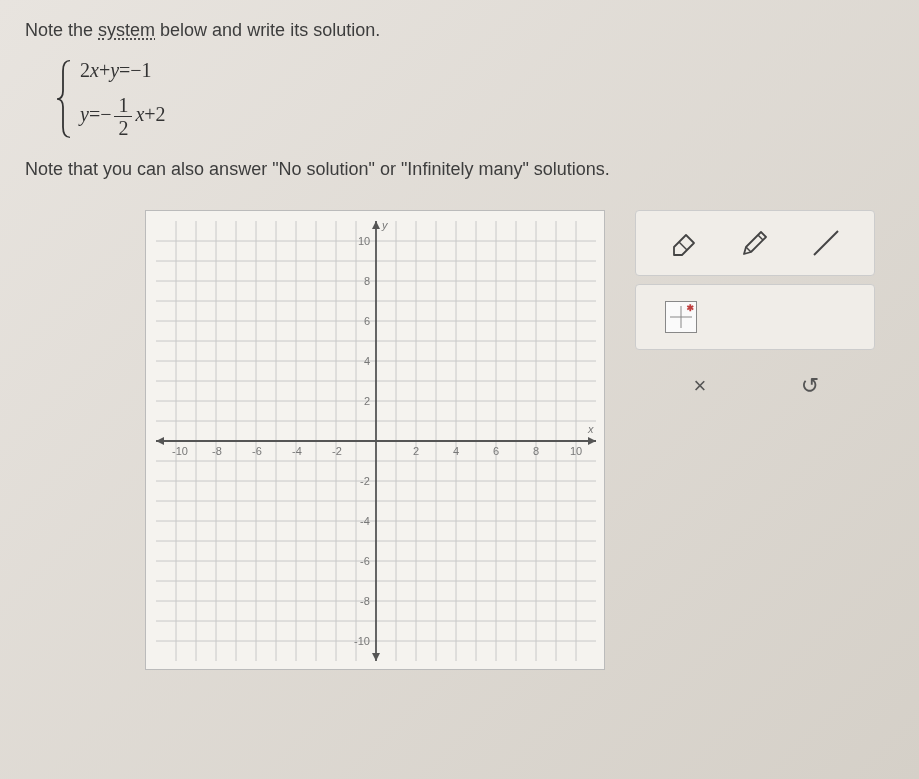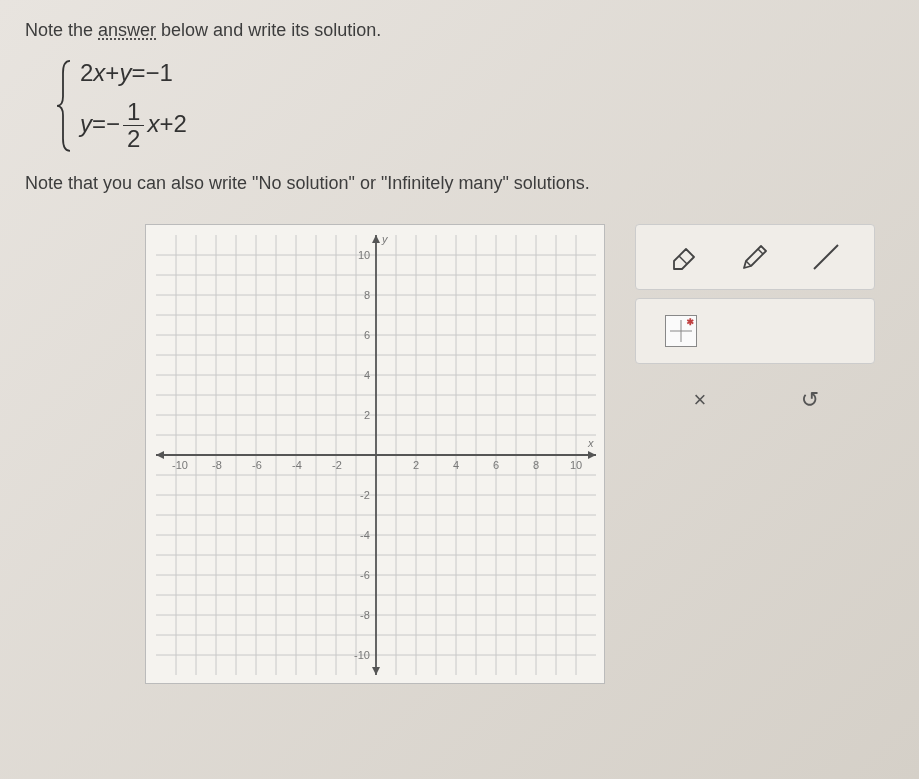--- a/index.html
+++ b/index.html
@@ -26,21 +26,21 @@
       position: relative;
       padding-left: 25px;
     }
     .brace {
       position: absolute;
       left: 0;
       top: 0;
       height: 100%;
       width: 20px;
     }
-    .equations { font-size: 24px; color: #333; font-family: Liberation Sans, sans-serif; }
+    .equations { font-size: 20px; color: #333; font-family: Liberation Serif, serif; }
     .eq { margin: 12px 0; white-space: nowrap; }
     .frac {
       display: inline-block;
       vertical-align: middle;
       text-align: center;
       margin: 0 3px;
     }
     .frac .num { display: block; border-bottom: 1.5px solid #333; padding: 0 4px; line-height: 1.1; }
     .frac .den { display: block; padding: 0 4px; line-height: 1.1; }
     .note {
@@ -126,38 +126,38 @@
       right: 2px; top: 1px;
       font-size: 9px;
       color: #c04040;
       font-weight: bold;
     }
   </style>
 </head>
 <body>
 
 <div class="instruction">
-  <span>Note the </span><span class="underline">answer</span><span> below and write its solution.</span>
+  <span>Note the </span><span class="underline">system</span><span> below and write its solution.</span>
 </div>
 
 <div class="equation-block">
   <svg class="brace" viewBox="0 0 20 100" preserveAspectRatio="none">
     <path d="M 15 2 Q 8 2 8 15 L 8 40 Q 8 50 2 50 Q 8 50 8 60 L 8 85 Q 8 98 15 98" stroke="#333" stroke-width="1.8" fill="none"></path>
   </svg>
   <div class="equations">
     <div class="eq">
       <span>2</span><i>x</i><span>+</span><i>y</i><span>=</span><span>−1</span>
     </div>
     <div class="eq">
       <i>y</i><span>=</span><span>−</span><span class="frac"><span class="num">1</span><span class="den">2</span></span><i>x</i><span>+2</span>
     </div>
   </div>
 </div>
 
-<div class="note">Note that you can also write "No solution" or "Infinitely many" solutions.</div>
+<div class="note">Note that you can also answer "No solution" or "Infinitely many" solutions.</div>
 
 <div class="work-area">
   <div class="graph-container">
     <svg width="460" height="460" viewBox="0 0 460 460">
       <g stroke="#c8c8c8" stroke-width="1">
         <line x1="30" y1="10" x2="30" y2="450"></line>
           <line x1="50" y1="10" x2="50" y2="450"></line>
         <line x1="70" y1="10" x2="70" y2="450"></line>
           <line x1="90" y1="10" x2="90" y2="450"></line>
         <line x1="110" y1="10" x2="110" y2="450"></line>

